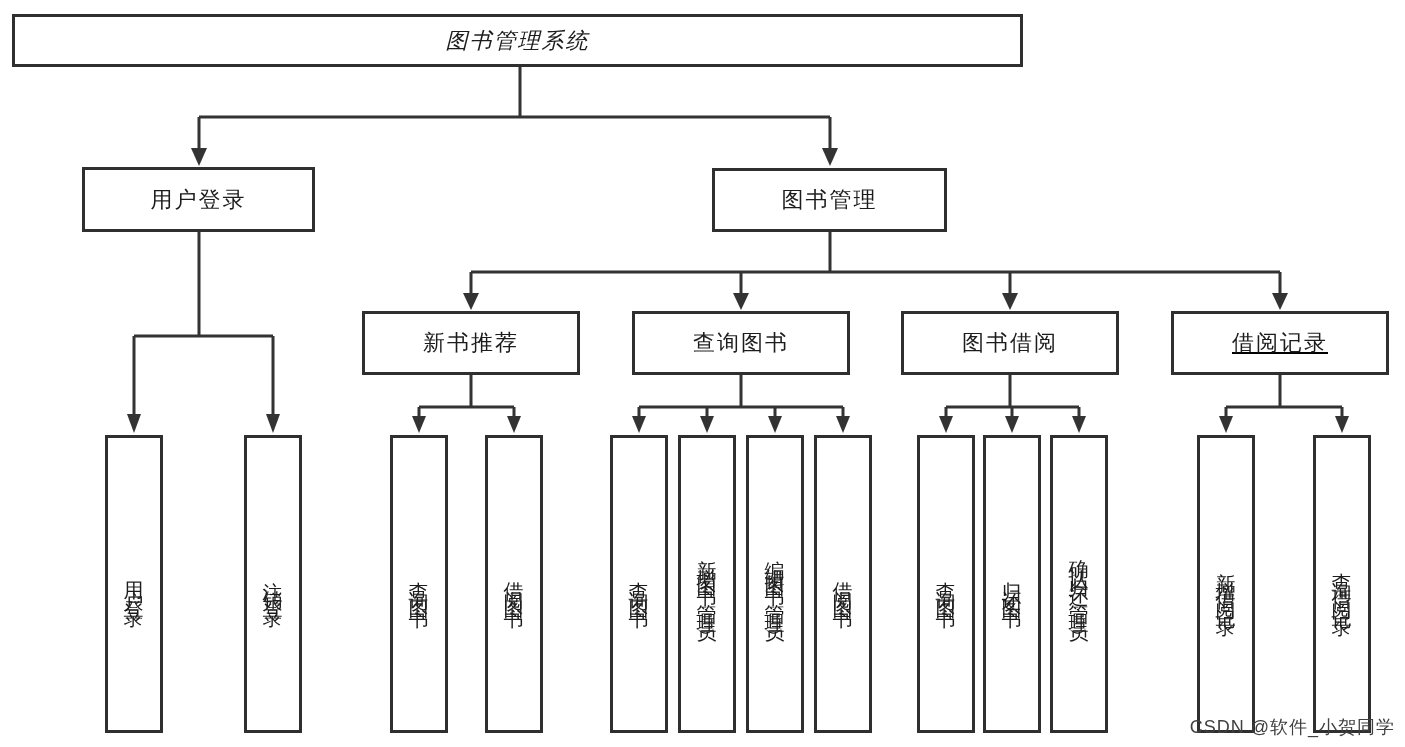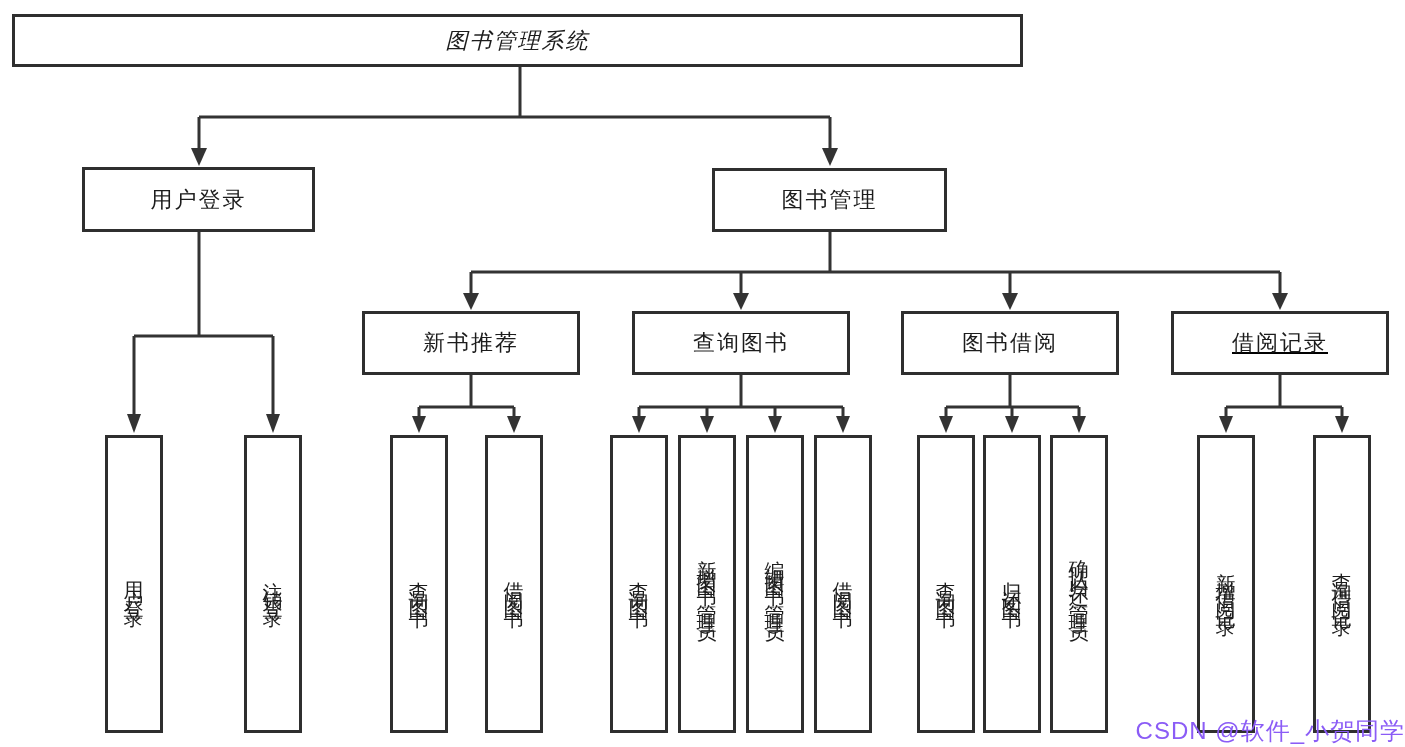--- a/index.html
+++ b/index.html
@@ -19,22 +19,22 @@
   .vbox{
     position:absolute;top:435px;width:58px;height:298px;background:#ffffff;
     border:3px solid #2f2f2f;display:flex;align-items:center;justify-content:center;
     box-sizing:border-box;z-index:2;
   }
   .vbox span{
     writing-mode:vertical-rl;text-orientation:mixed;
     font-size:20px;letter-spacing:9px;line-height:1.1;color:#1c1c1c;
   }
   .watermark{
-    position:absolute;top:715px;right:0;z-index:6;
-    font-size:24px;letter-spacing:1px;color:#8b5cf6;white-space:nowrap;
+    position:absolute;top:715px;right:10px;z-index:6;
+    font-size:18px;letter-spacing:1px;color:#404040;white-space:nowrap;
   }
   
   #n-root{left:12px;top:14px;width:1011px;height:53px;font-style:italic;}
   #n-userlogin{left:82px;top:167px;width:233px;height:65px;}
   #n-bookmgmt{left:712px;top:168px;width:235px;height:64px;}
   #n-newbook{left:362px;top:311px;width:218px;height:64px;}
   #n-borrow{left:632px;top:311px;width:218px;height:64px;}
   #n-current{left:901px;top:311px;width:218px;height:64px;}
   #n-records{left:1171px;top:311px;width:218px;height:64px;text-decoration:underline;}
   #l-a1{left:105px;} #l-a2{left:244px;}

